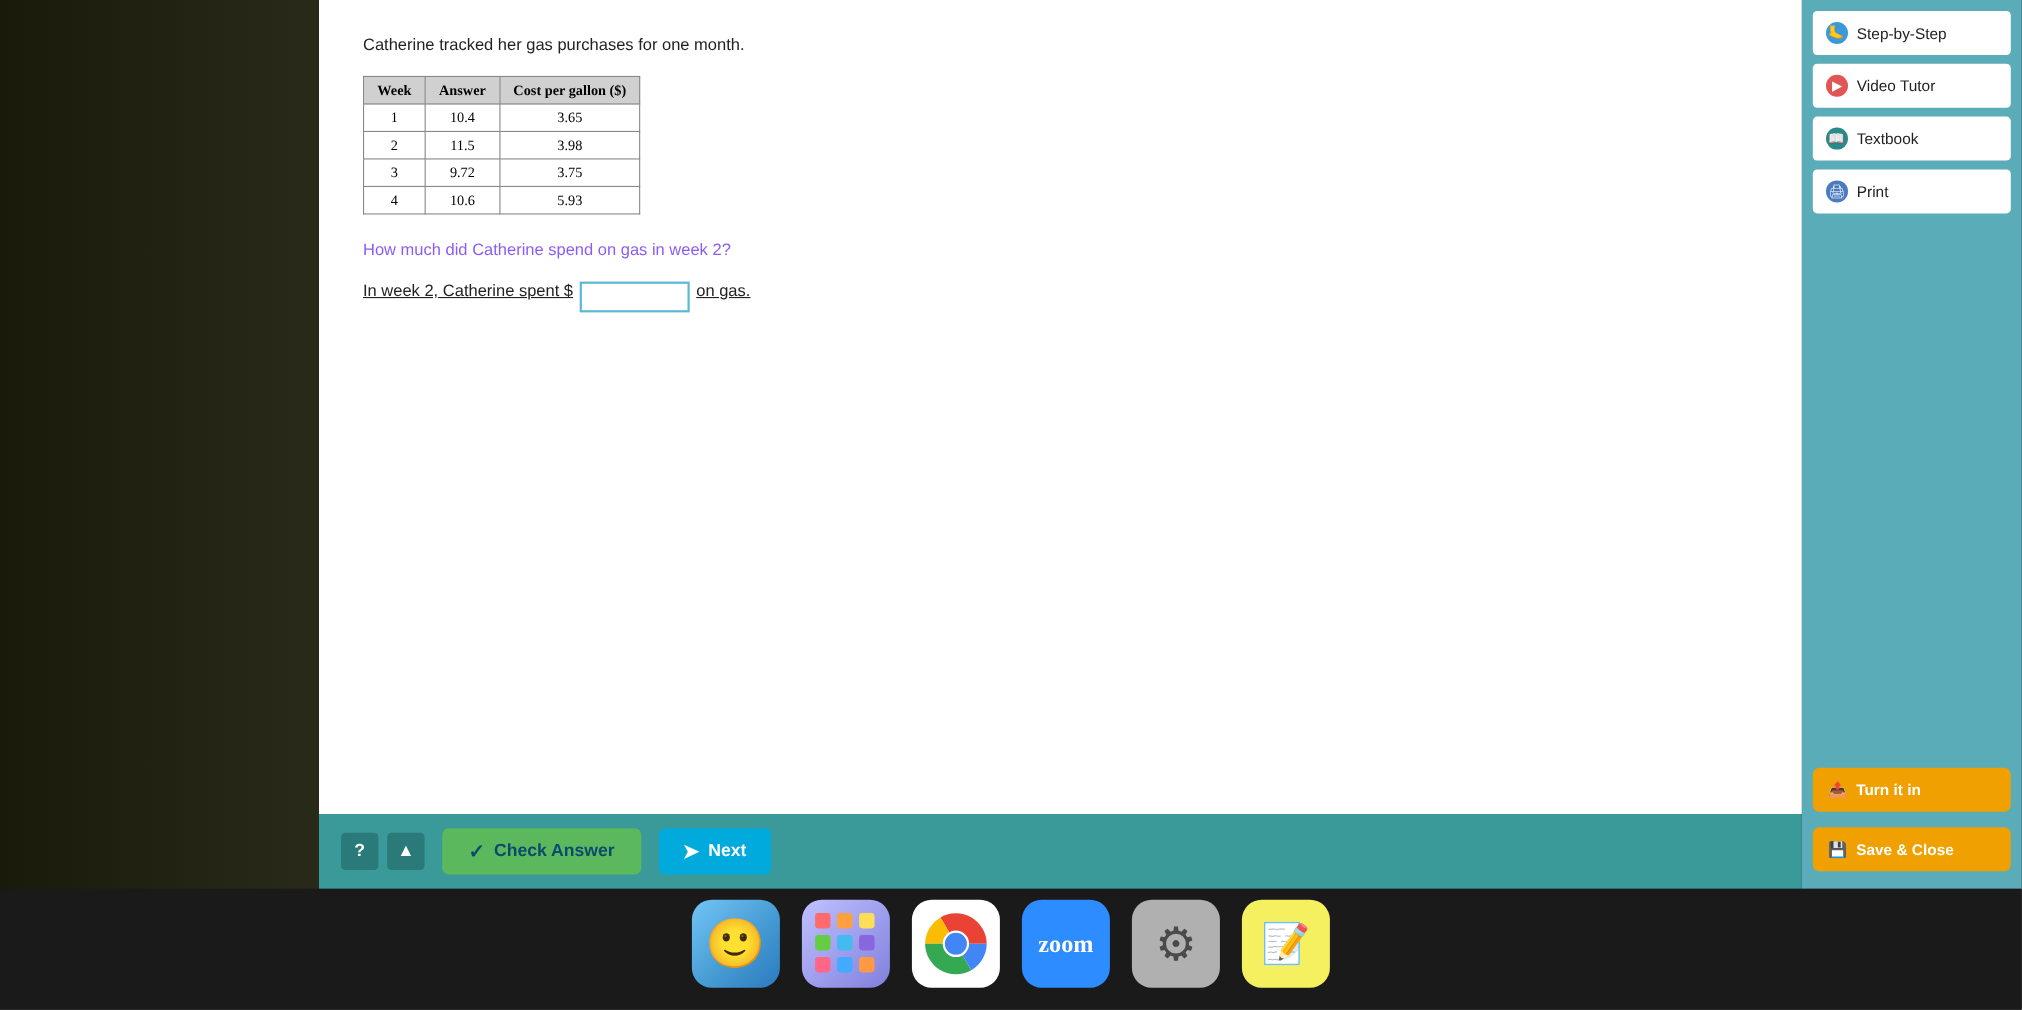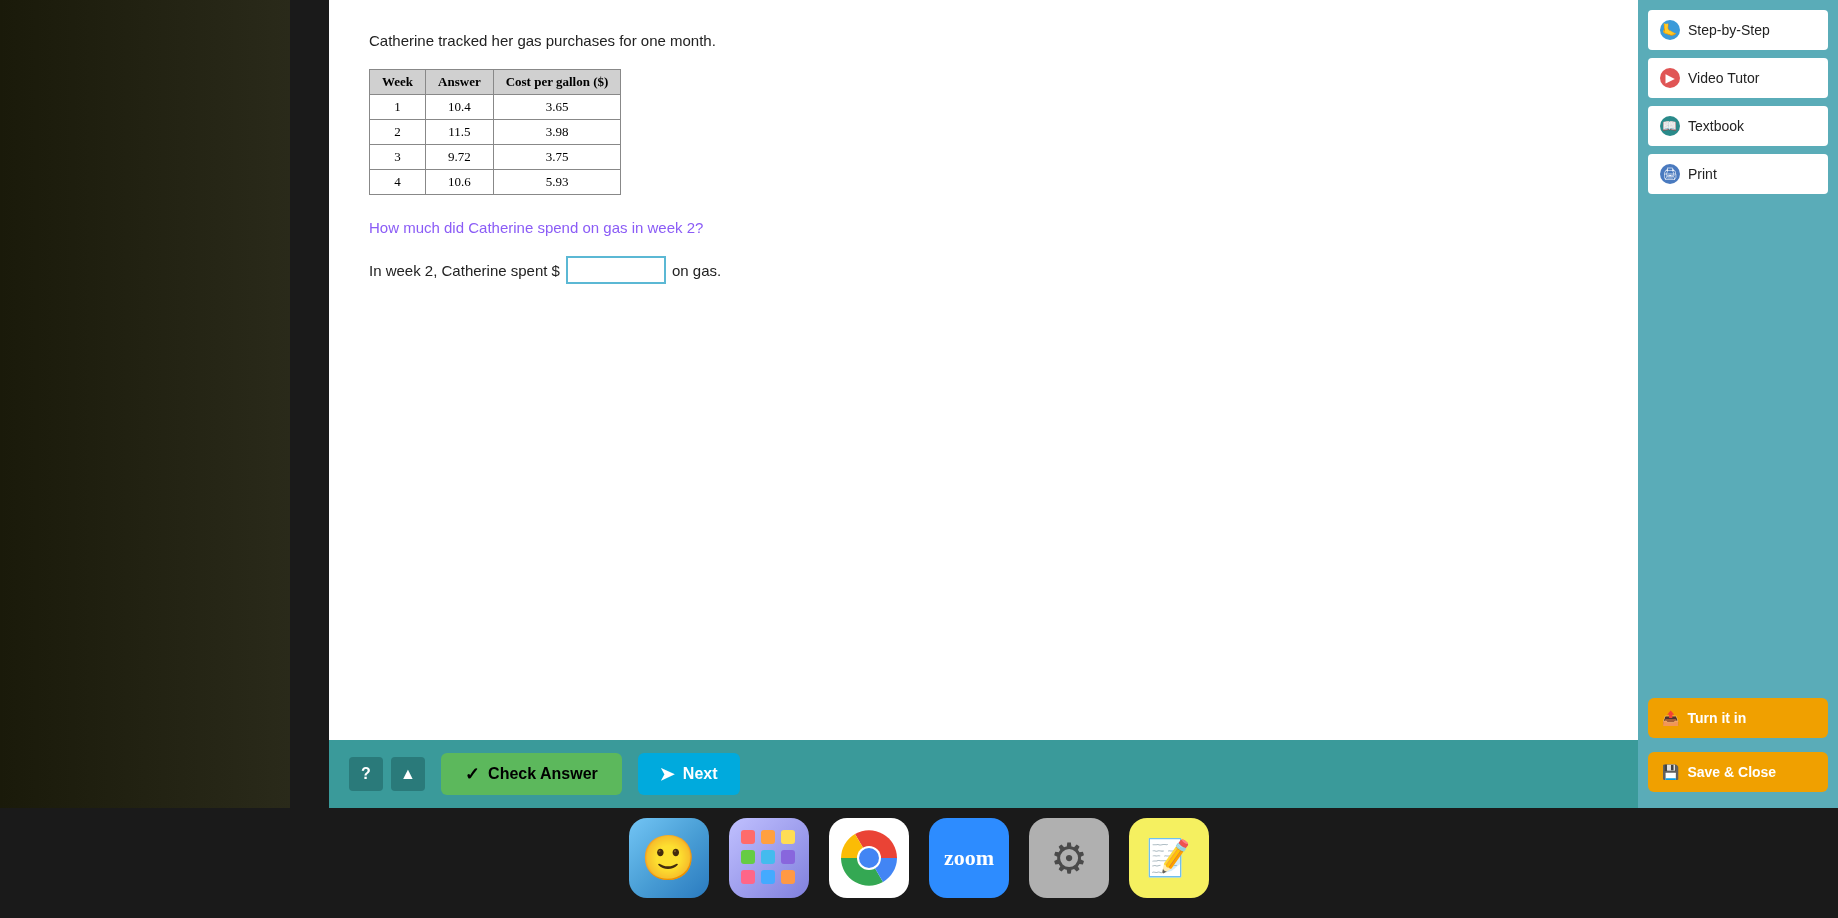--- a/index.html
+++ b/index.html
@@ -56,23 +56,23 @@
     .sub-question {
       font-size: 15px;
       color: #8b5cf6;
       margin-bottom: 20px;
     }
 
     .answer-row {
       font-size: 15px;
       color: #222;
       display: flex;
-      align-items: center;
       gap: 6px;
       flex-wrap: wrap;
+      text-decoration: underline;
     }
 
     .answer-input {
       border: 2px solid #5bb8d4;
       padding: 4px 8px;
       width: 100px;
       font-size: 14px;
       outline: none;
     }
 
@@ -111,21 +111,21 @@
       text-align: center;
       color: white;
       font-size: 18px;
       font-weight: 500;
     }
 
     .check-answer-btn {
       background: #5cb85c;
       border: none;
       border-radius: 6px;
-      color: #000000;
+      color: #0c4a6e;
       font-size: 16px;
       font-weight: bold;
       padding: 10px 24px;
       cursor: pointer;
       display: flex;
       align-items: center;
       gap: 8px;
     }
 
     .check-answer-btn::before {
@@ -298,21 +298,20 @@
     .dark-left {
       width: 290px;
       background: linear-gradient(to right, #1a1a0a, #2a2a1a);
       flex-shrink: 0;
     }
 
     .content-area-wrapper {
       flex: 1;
       display: flex;
       flex-direction: column;
-      margin-left: 39px;
     }
   </style>
 </head>
 <body>
 
 <div class="screen-wrapper" style="flex: 1; display: flex; flex-direction: column;">
 
   <div style="display: flex; flex: 1; min-height: 0;">
 
     <div class="dark-left"></div>

